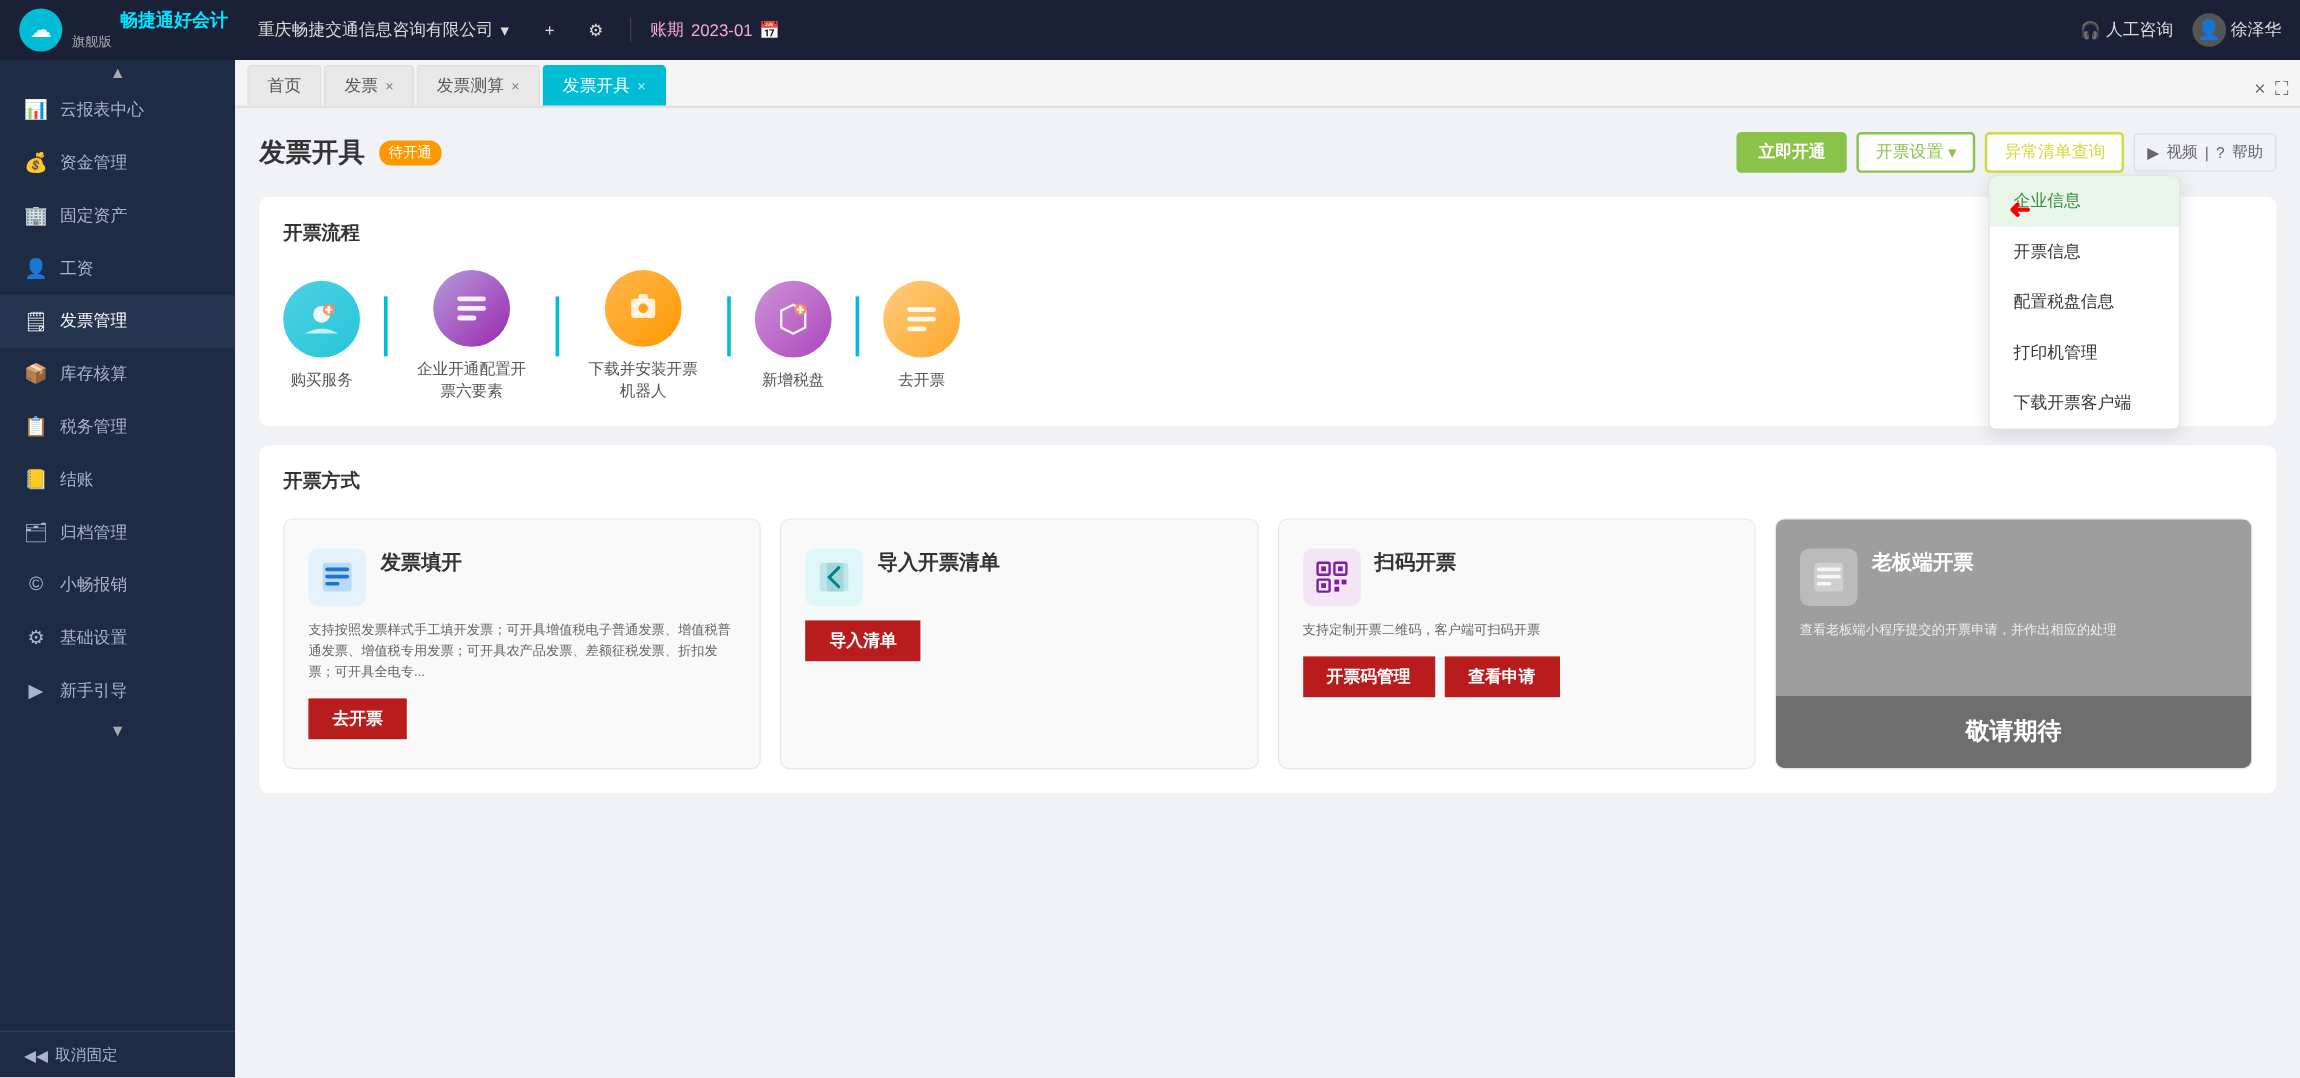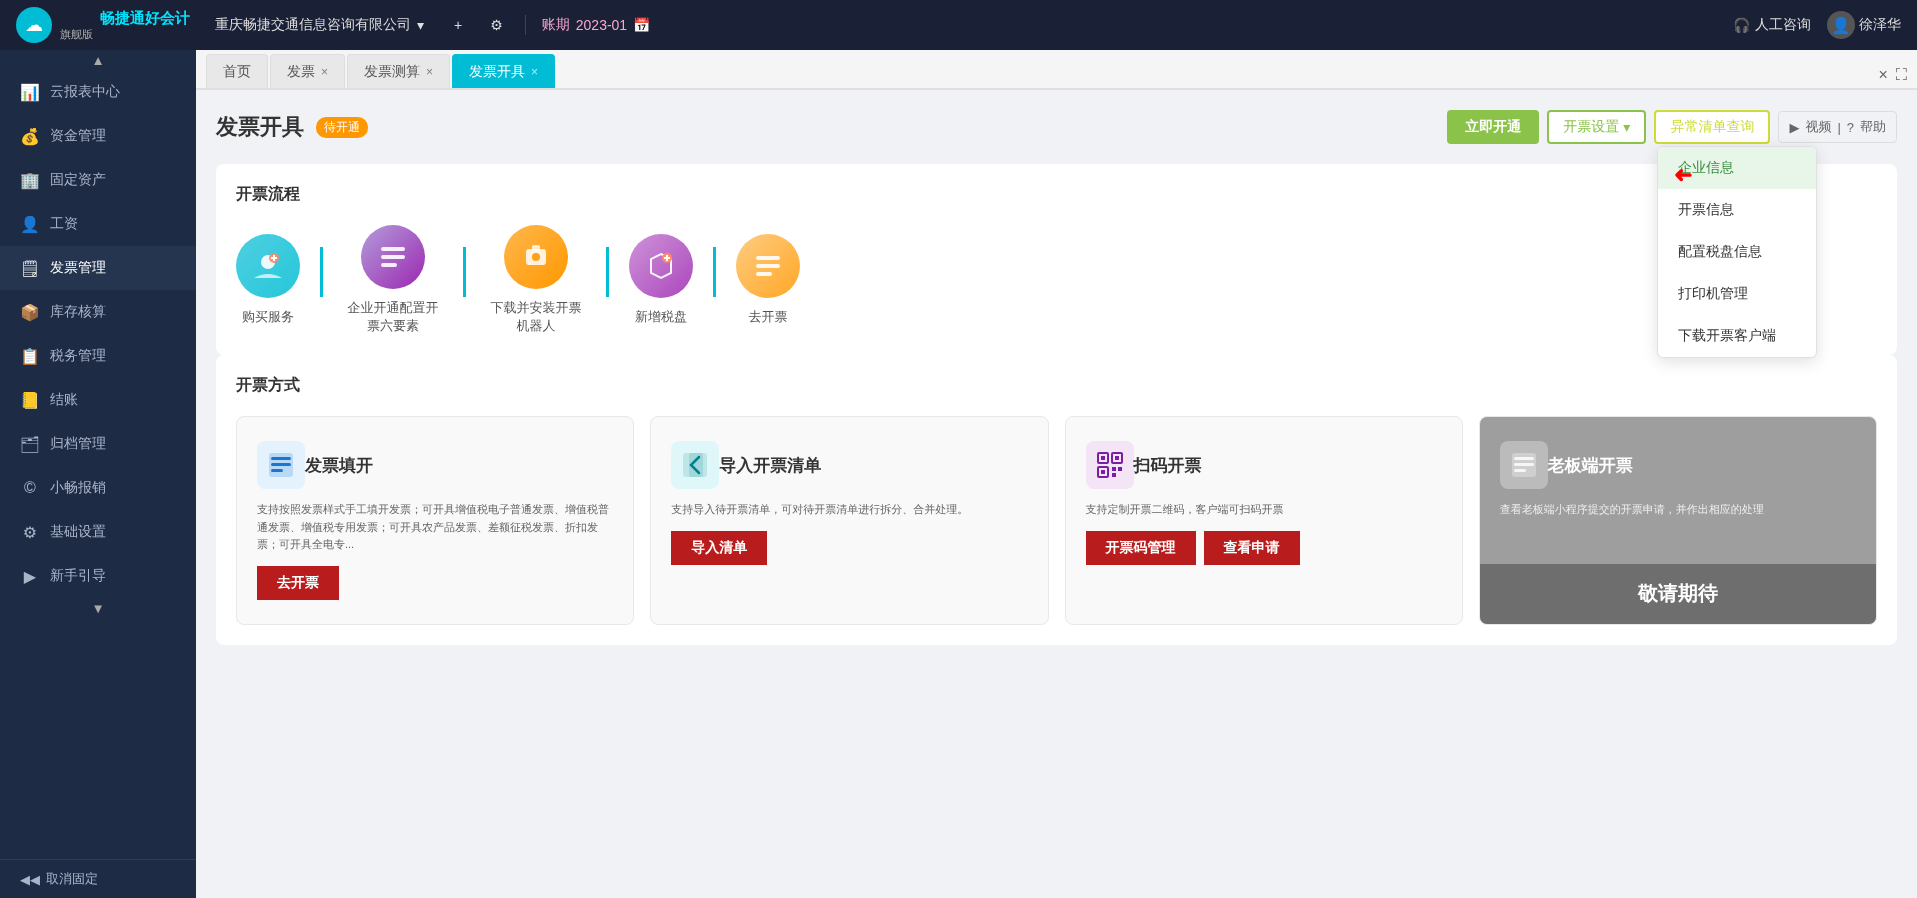--- a/index.html
+++ b/index.html
@@ -50,40 +50,40 @@
     .status-badge { background: #ff9800; color: white; font-size: 12px; padding: 2px 8px; border-radius: 10px; }
 
     
     .header-actions { margin-left: auto; display: flex; align-items: center; gap: 8px; position: relative; }
     .btn-green { background: #8bc34a; color: white; border: none; border-radius: 4px; padding: 8px 18px; cursor: pointer; font-size: 14px; font-weight: bold; }
     .btn-outline-green { background: white; color: #8bc34a; border: 2px solid #8bc34a; border-radius: 4px; padding: 6px 14px; cursor: pointer; font-size: 14px; display: flex; align-items: center; gap: 4px; }
     .btn-outline-lime { background: white; color: #cddc39; border: 2px solid #cddc39; border-radius: 4px; padding: 6px 14px; cursor: pointer; font-size: 14px; }
     .btn-video { background: none; border: 1px solid #ddd; border-radius: 4px; padding: 6px 10px; cursor: pointer; font-size: 13px; color: #666; display: flex; align-items: center; gap: 6px; }
 
     
-    .section { background: white; border-radius: 8px; padding: 20px; }
+    .section { background: white; border-radius: 8px; padding: 20px; margin-bottom: 16px; }
     .section-title { font-size: 16px; font-weight: bold; color: #333; margin-bottom: 20px; }
 
     
     .flow-steps { display: flex; align-items: center; gap: 0; }
     .flow-step { display: flex; flex-direction: column; align-items: center; gap: 10px; position: relative; }
     .flow-step-icon { width: 64px; height: 64px; border-radius: 50%; display: flex; align-items: center; justify-content: center; font-size: 28px; }
     .flow-step-icon.teal { background: linear-gradient(135deg, #4dd0e1, #26c6da); }
     .flow-step-icon.purple { background: linear-gradient(135deg, #b39ddb, #9c27b0); }
     .flow-step-icon.orange { background: linear-gradient(135deg, #ffb74d, #ff9800); }
     .flow-step-icon.purple2 { background: linear-gradient(135deg, #ce93d8, #ab47bc); }
     .flow-step-icon.orange2 { background: linear-gradient(135deg, #ffcc80, #ffa726); }
     .flow-step-label { font-size: 13px; color: #555; text-align: center; max-width: 100px; }
     .flow-divider { width: 3px; height: 50px; background: #00bcd4; margin: 0 20px; position: relative; top: -8px; }
 
     
     .payment-grid { display: grid; grid-template-columns: 1fr 1fr 1fr 1fr; gap: 16px; }
     .payment-card { background: #f9f9f9; border: 1px solid #e8e8e8; border-radius: 8px; padding: 24px 20px; display: flex; flex-direction: column; gap: 12px; }
     .payment-card.dark { background: #9e9e9e; color: white; }
-    .payment-card-header { display: flex; align-items: center; }
+    .payment-card-header { display: flex; align-items: flex-start; gap: 12px; }
     .payment-icon { width: 48px; height: 48px; border-radius: 8px; display: flex; align-items: center; justify-content: center; font-size: 24px; }
     .payment-icon.blue { background: #e3f2fd; color: #1976d2; }
     .payment-icon.teal { background: #e0f7fa; color: #00838f; }
     .payment-icon.purple { background: #f3e5f5; color: #7b1fa2; }
     .payment-title { font-size: 17px; font-weight: bold; color: #333; }
     .payment-desc { font-size: 11px; color: #666; line-height: 1.6; }
     .payment-card.dark .payment-desc { color: #eee; }
     .payment-btn { background: #b91c1c; color: white; border: none; border-radius: 0; padding: 8px 20px; cursor: pointer; font-size: 14px; align-self: flex-start; font-weight: bold; }
 
     
@@ -357,21 +357,20 @@
               <div class="payment-card-header">
                 <div class="payment-icon teal">
                   <svg width="32" height="32" viewBox="0 0 32 32">
                       <rect x="4" y="4" width="24" height="24" rx="3" fill="#00838f" opacity="0.15"></rect>
                       <path d="M20 8 L12 16 L20 24" stroke="#00838f" stroke-width="2.5" fill="none" stroke-linecap="round"></path>
                       <rect x="10" y="4" width="14" height="24" rx="2" fill="#00838f" opacity="0.15"></rect>
                     </svg>
                 </div>
                 <span class="payment-title">导入开票清单</span>
               </div>
-              <div class="payment-desc">支持导入待开票清单，可对待开票清单进行拆分、合并处理。</div>
               <button class="payment-btn">导入清单</button>
             </div>
 
             <div class="payment-card">
               <div class="payment-card-header">
                 <div class="payment-icon purple">
                   <svg width="32" height="32" viewBox="0 0 32 32">
                       <rect x="4" y="4" width="10" height="10" rx="1" fill="none" stroke="#7b1fa2" stroke-width="2"></rect>
                       <rect x="18" y="4" width="10" height="10" rx="1" fill="none" stroke="#7b1fa2" stroke-width="2"></rect>
                       <rect x="4" y="18" width="10" height="10" rx="1" fill="none" stroke="#7b1fa2" stroke-width="2"></rect>

